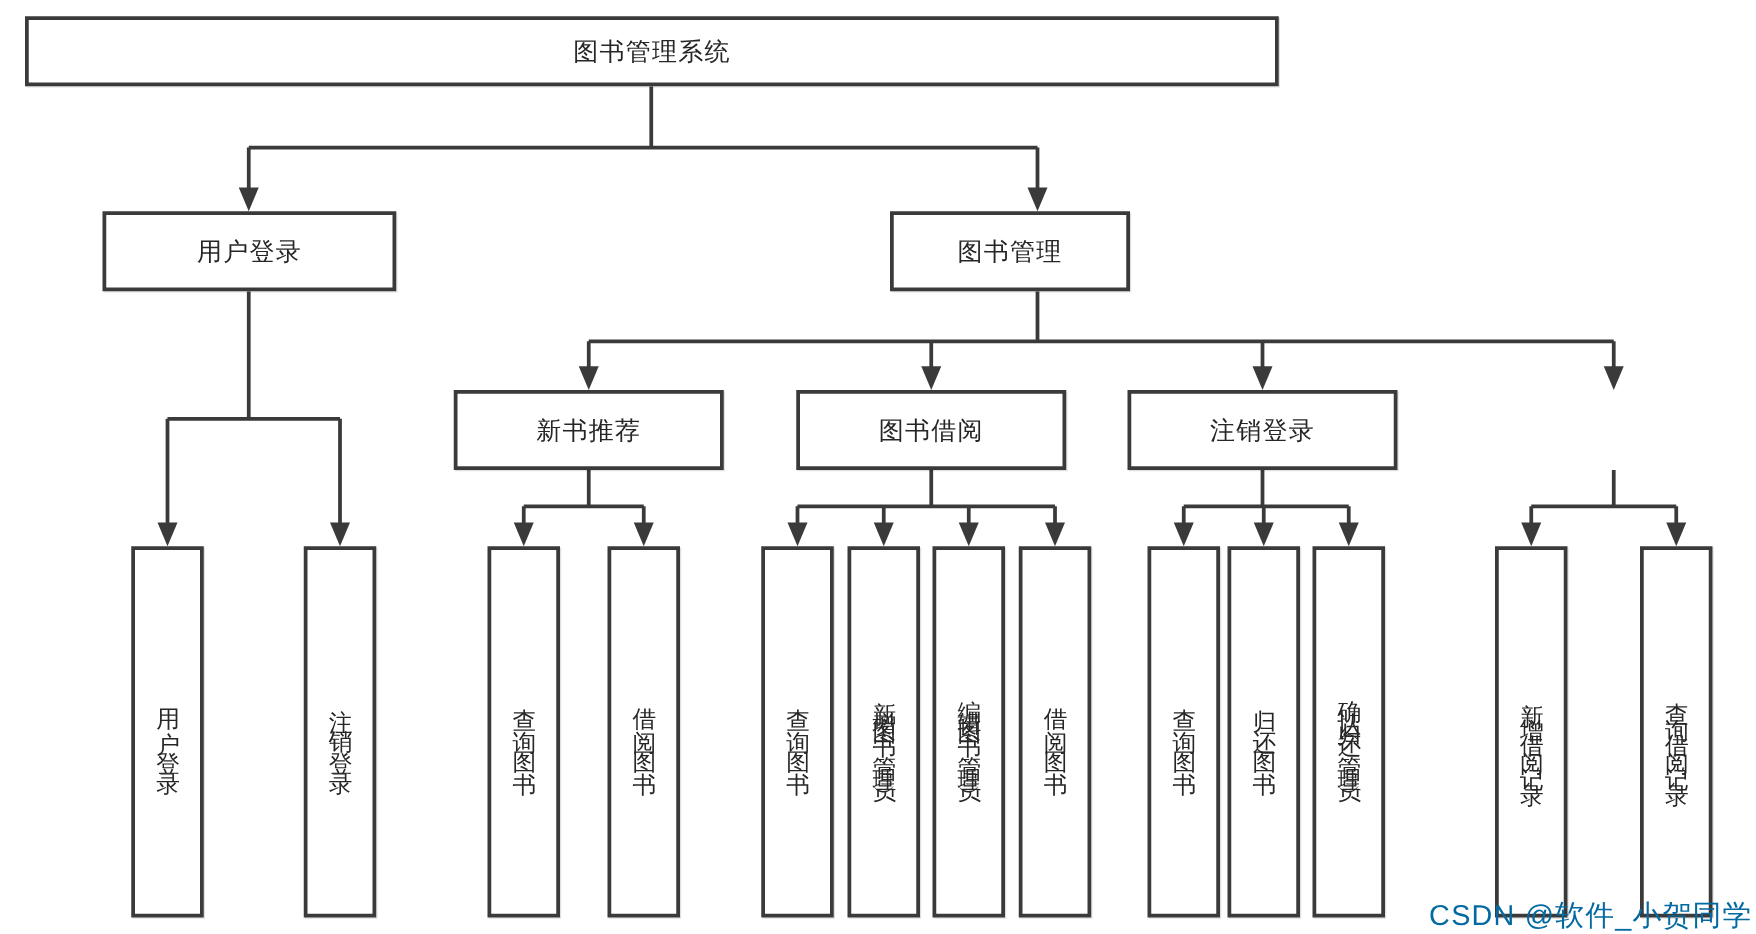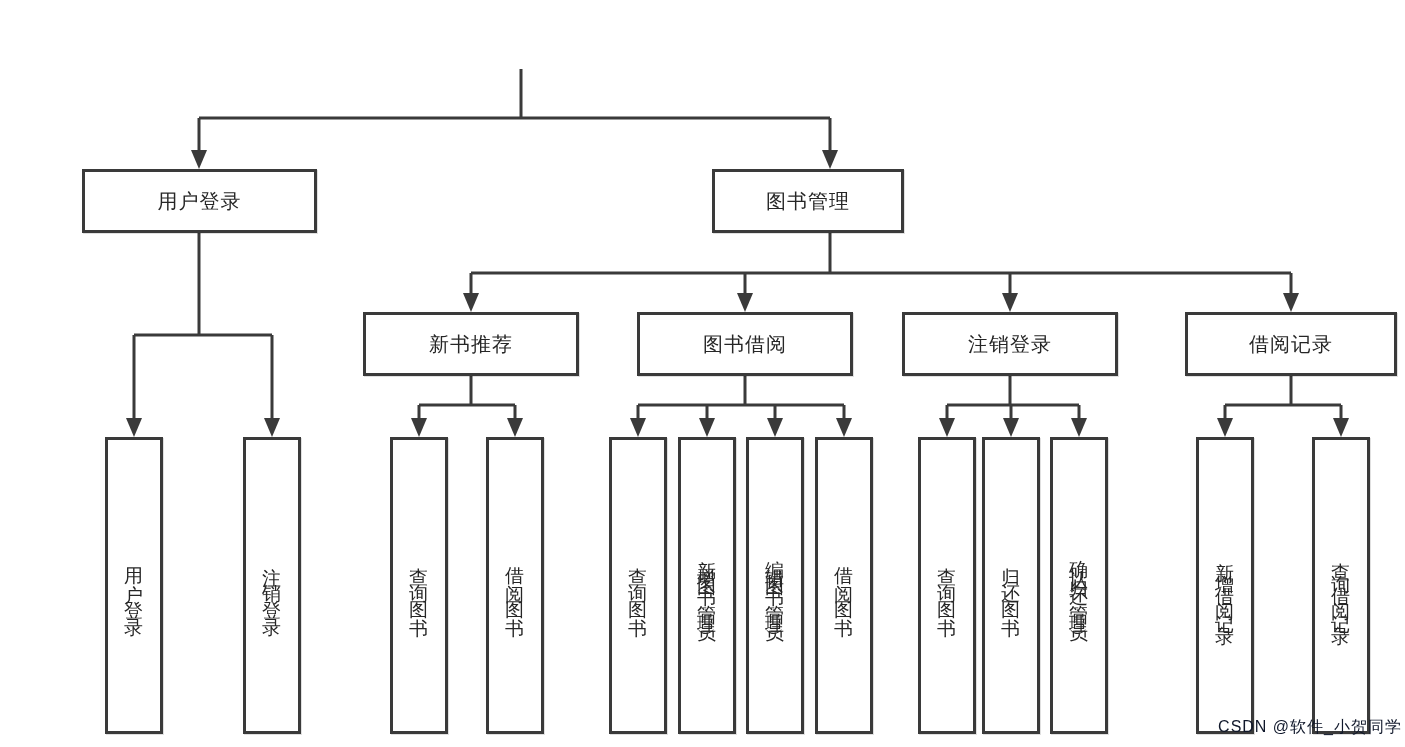--- a/index.html
+++ b/index.html
@@ -30,22 +30,22 @@
     font-size:19px;
     line-height:1;
   }
   .ls-lg span{letter-spacing:17px;}
   .ls-md span{letter-spacing:13px;}
   .ls-sm span{letter-spacing:9px;}
   .watermark{
     position:absolute;
     right:3px;
     top:717px;
-    font-size:16px;
-    color:#0f172a;
+    font-size:23px;
+    color:#0369a1;
     letter-spacing:1px;
     white-space:nowrap;
   }
 </style>
 </head>
 <body>
 
 <div class="stage">
 
   <svg class="wires" width="1405" height="747" viewBox="0 0 1405 747" aria-hidden="true">
@@ -74,39 +74,39 @@
       <polygon points="767,418 783,418 775,437"></polygon>
       <polygon points="836,418 852,418 844,437"></polygon>
       <polygon points="939,418 955,418 947,437"></polygon>
       <polygon points="1003,418 1019,418 1011,437"></polygon>
       <polygon points="1071,418 1087,418 1079,437"></polygon>
       <polygon points="1217,418 1233,418 1225,437"></polygon>
       <polygon points="1333,418 1349,418 1341,437"></polygon>
     </g>
   </svg>
 
+  <div class="node" style="left:20px;top:13px;width:1003px;height:56px">
+    <span>图书管理系统</span>
+  </div>
 
   <div class="node" style="left:82px;top:169px;width:235px;height:64px">
     <span>用户登录</span>
   </div>
   <div class="node" style="left:712px;top:169px;width:192px;height:64px">
     <span>图书管理</span>
   </div>
 
   <div class="node" style="left:363px;top:312px;width:216px;height:64px">
     <span>新书推荐</span>
   </div>
   <div class="node" style="left:637px;top:312px;width:216px;height:64px">
     <span>图书借阅</span>
   </div>
   <div class="node" style="left:902px;top:312px;width:216px;height:64px">
     <span>注销登录</span>
-  </div>
-  <div class="node" style="left:1185px;top:312px;width:212px;height:64px">
-    <span>借阅记录</span>
   </div>
 
   <div class="node v ls-lg" style="left:105px;top:437px;width:58px;height:297px">
     <span>用户登录</span>
   </div>
   <div class="node v ls-lg" style="left:243px;top:437px;width:58px;height:297px">
     <span>注销登录</span>
   </div>
 
   <div class="node v ls-lg" style="left:390px;top:437px;width:58px;height:297px">

